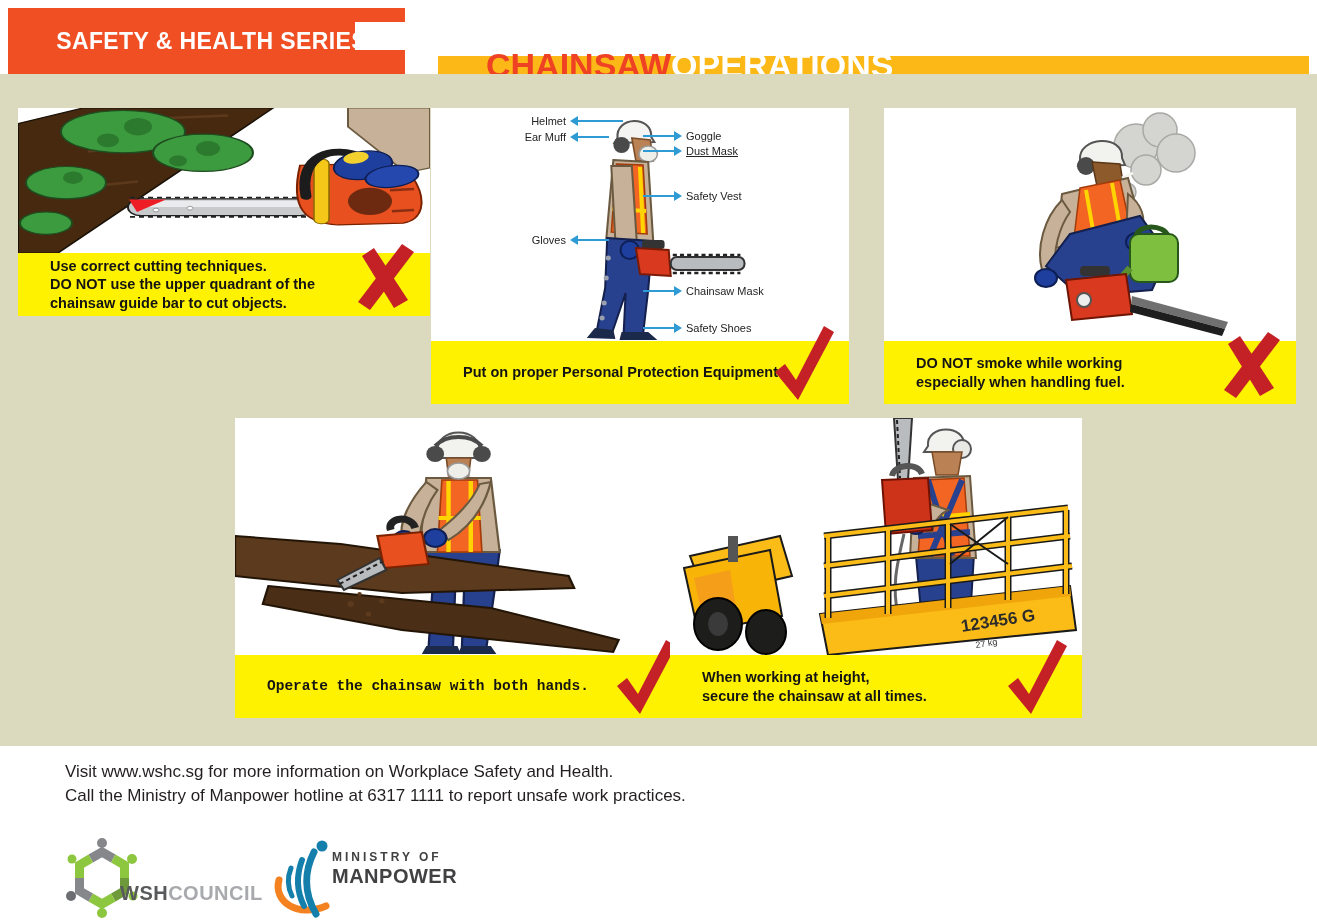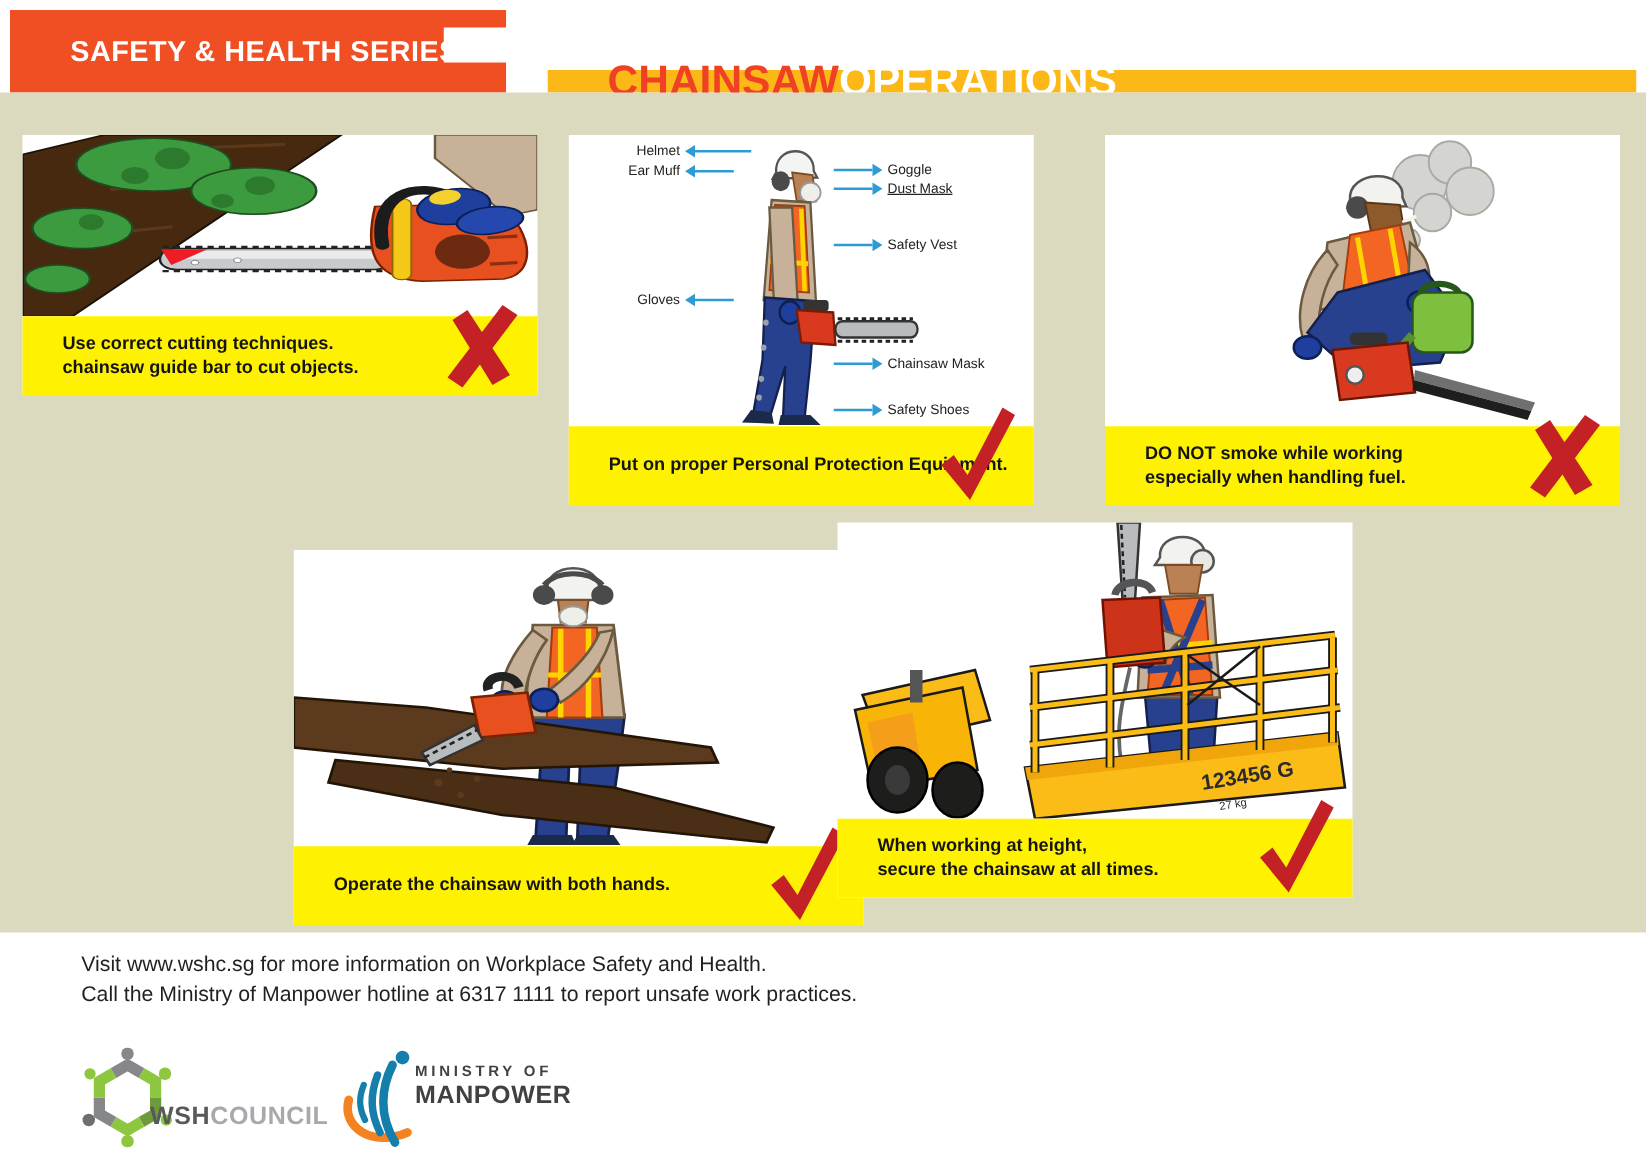--- a/index.html
+++ b/index.html
@@ -25,23 +25,23 @@
   .illus svg{display:block;width:100%;height:100%;}
   .caption{position:absolute;left:0;right:0;bottom:0;height:63px;background:#FFF200;
            display:flex;flex-direction:column;justify-content:center;
            padding:0 92px 0 32px;box-sizing:border-box;}
   .cap-line{font-size:14.5px;line-height:18.5px;font-weight:bold;color:#141414;white-space:nowrap;}
   .verdict{position:absolute;right:14px;bottom:2px;width:66px;height:84px;}
   .verdict svg{overflow:visible;display:block;}
 
   
   .p1{left:18px;top:108px;width:412px;height:208px;}
-  .p2{left:455px;top:108px;width:372px;height:296px;}
+  .p2{left:431px;top:108px;width:408px;height:296px;padding-left:10px;}
   .p3{left:884px;top:108px;width:412px;height:296px;}
-  .p4{left:235px;top:440px;width:456px;height:300px;}
+  .p4{left:235px;top:418px;width:456px;height:300px;font-family:Liberation Mono, monospace;}
   .p5{left:670px;top:418px;width:412px;height:300px;}
 
   
   .ppe-row{position:absolute;display:flex;align-items:center;gap:4px;height:12px;
            font-size:11px;color:#232323;white-space:nowrap;}
   .arr{position:relative;height:2px;background:#2E9BD5;flex:0 0 auto;}
   .arr.head-left::before{content:"";position:absolute;left:-8px;top:-4px;
        border-top:5px solid transparent;border-bottom:5px solid transparent;border-right:8px solid #2E9BD5;}
   .arr.head-right::before{content:"";position:absolute;right:-8px;top:-4px;
        border-top:5px solid transparent;border-bottom:5px solid transparent;border-left:8px solid #2E9BD5;}
@@ -114,20 +114,21 @@
         <g>
           <path d="M330,0 L412,0 L412,96 L388,104 L330,30 Z" fill="#C7B299" stroke="#6b5a40" stroke-width="2"></path>
           <ellipse cx="345" cy="92" rx="30" ry="22" fill="#1F3F9E" stroke="#0D1F55" stroke-width="2" transform="rotate(-20 345 92)"></ellipse>
           <ellipse cx="374" cy="110" rx="27" ry="17" fill="#2448AE" stroke="#0D1F55" stroke-width="2" transform="rotate(-15 374 110)"></ellipse>
           <ellipse cx="338" cy="80" rx="13" ry="9" fill="#F2D12E" transform="rotate(-20 338 80)"></ellipse>
         </g>
       </svg>
     </div>
     <div class="caption">
       <div class="cap-line">Use correct cutting techniques.</div>
+      <div class="cap-line">DO NOT use the upper quadrant of the</div>
       <div class="cap-line">chainsaw guide bar to cut objects.</div>
     </div>
     <div class="verdict">
       <svg viewBox="0 0 66 84" width="66" height="84">
         <polygon points="12,26 24,18 58,70 44,78" fill="#C42127"></polygon>
         <polygon points="52,14 64,22 20,80 8,72" fill="#C42127"></polygon>
       </svg>
     </div>
   </div>
 

